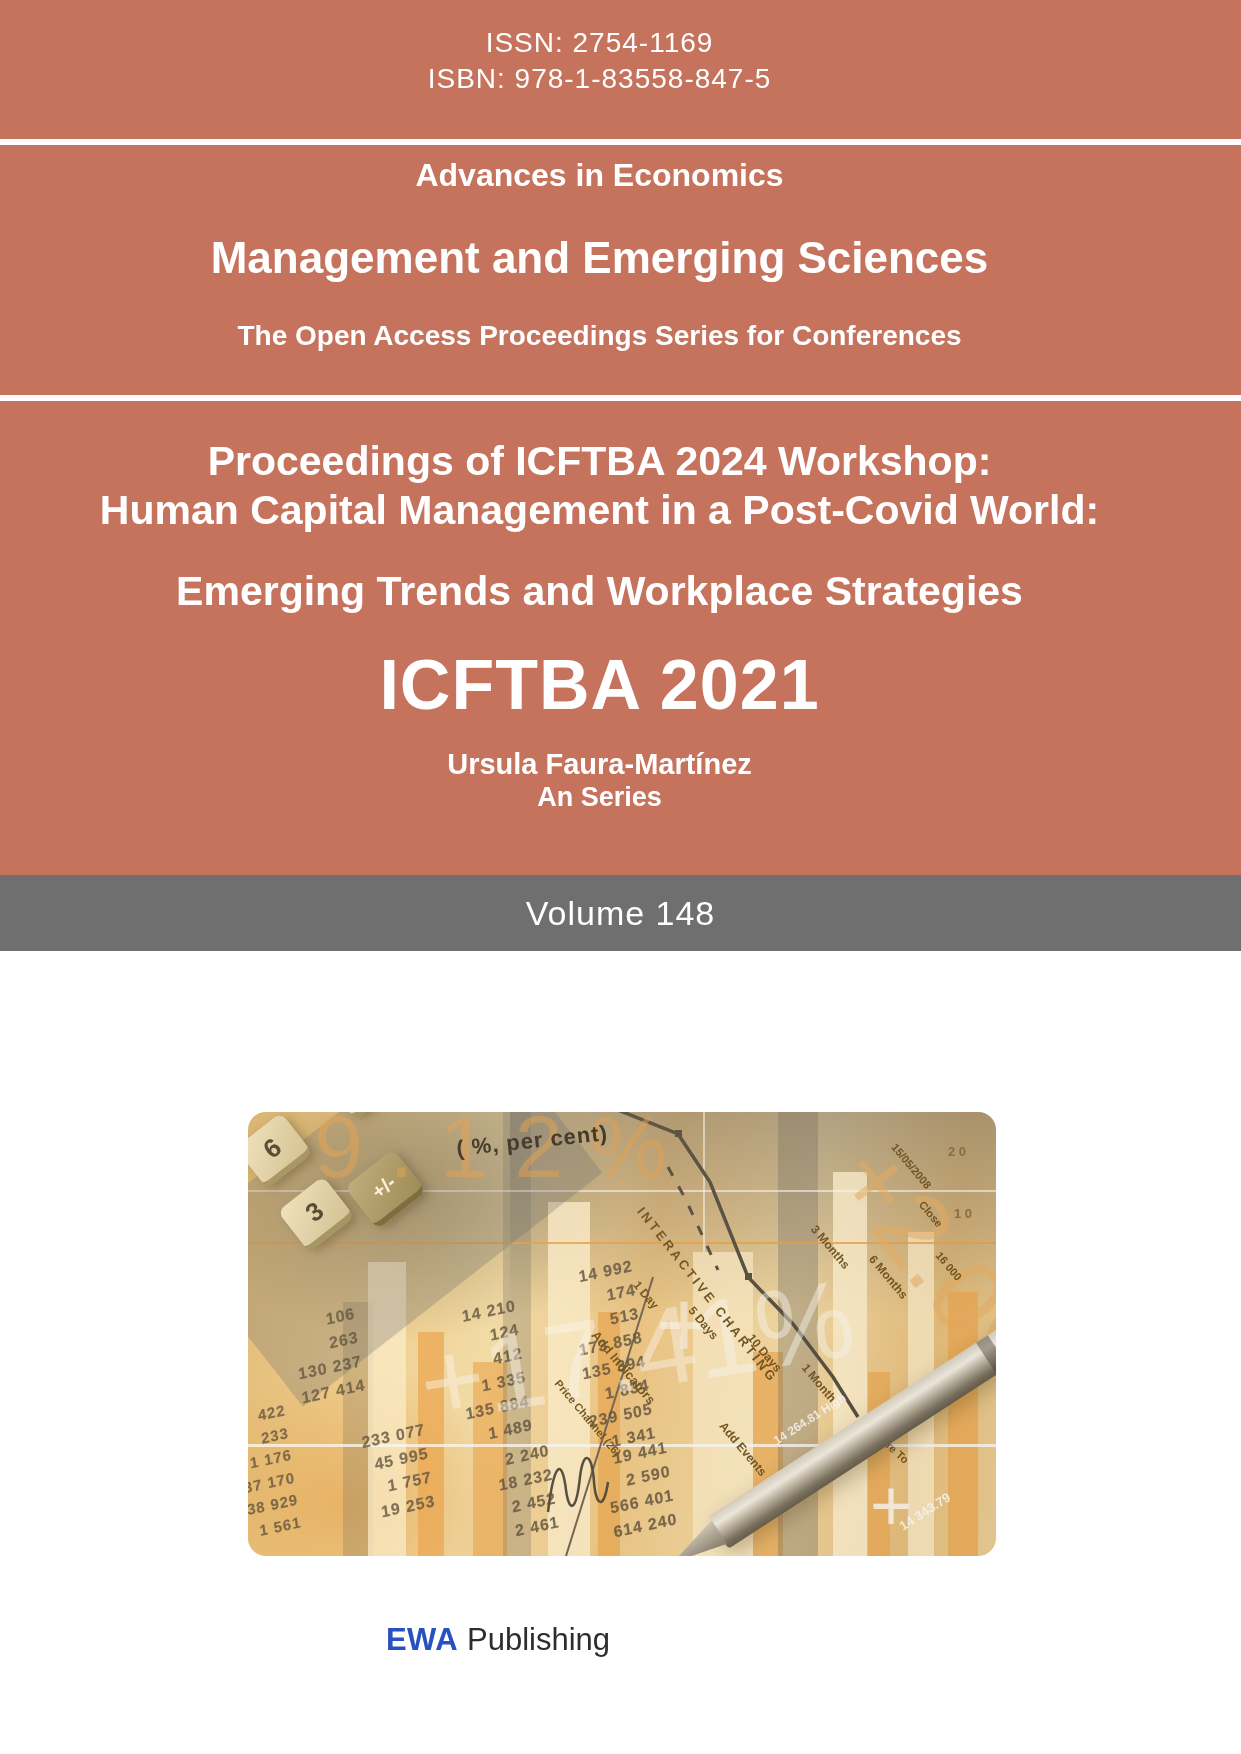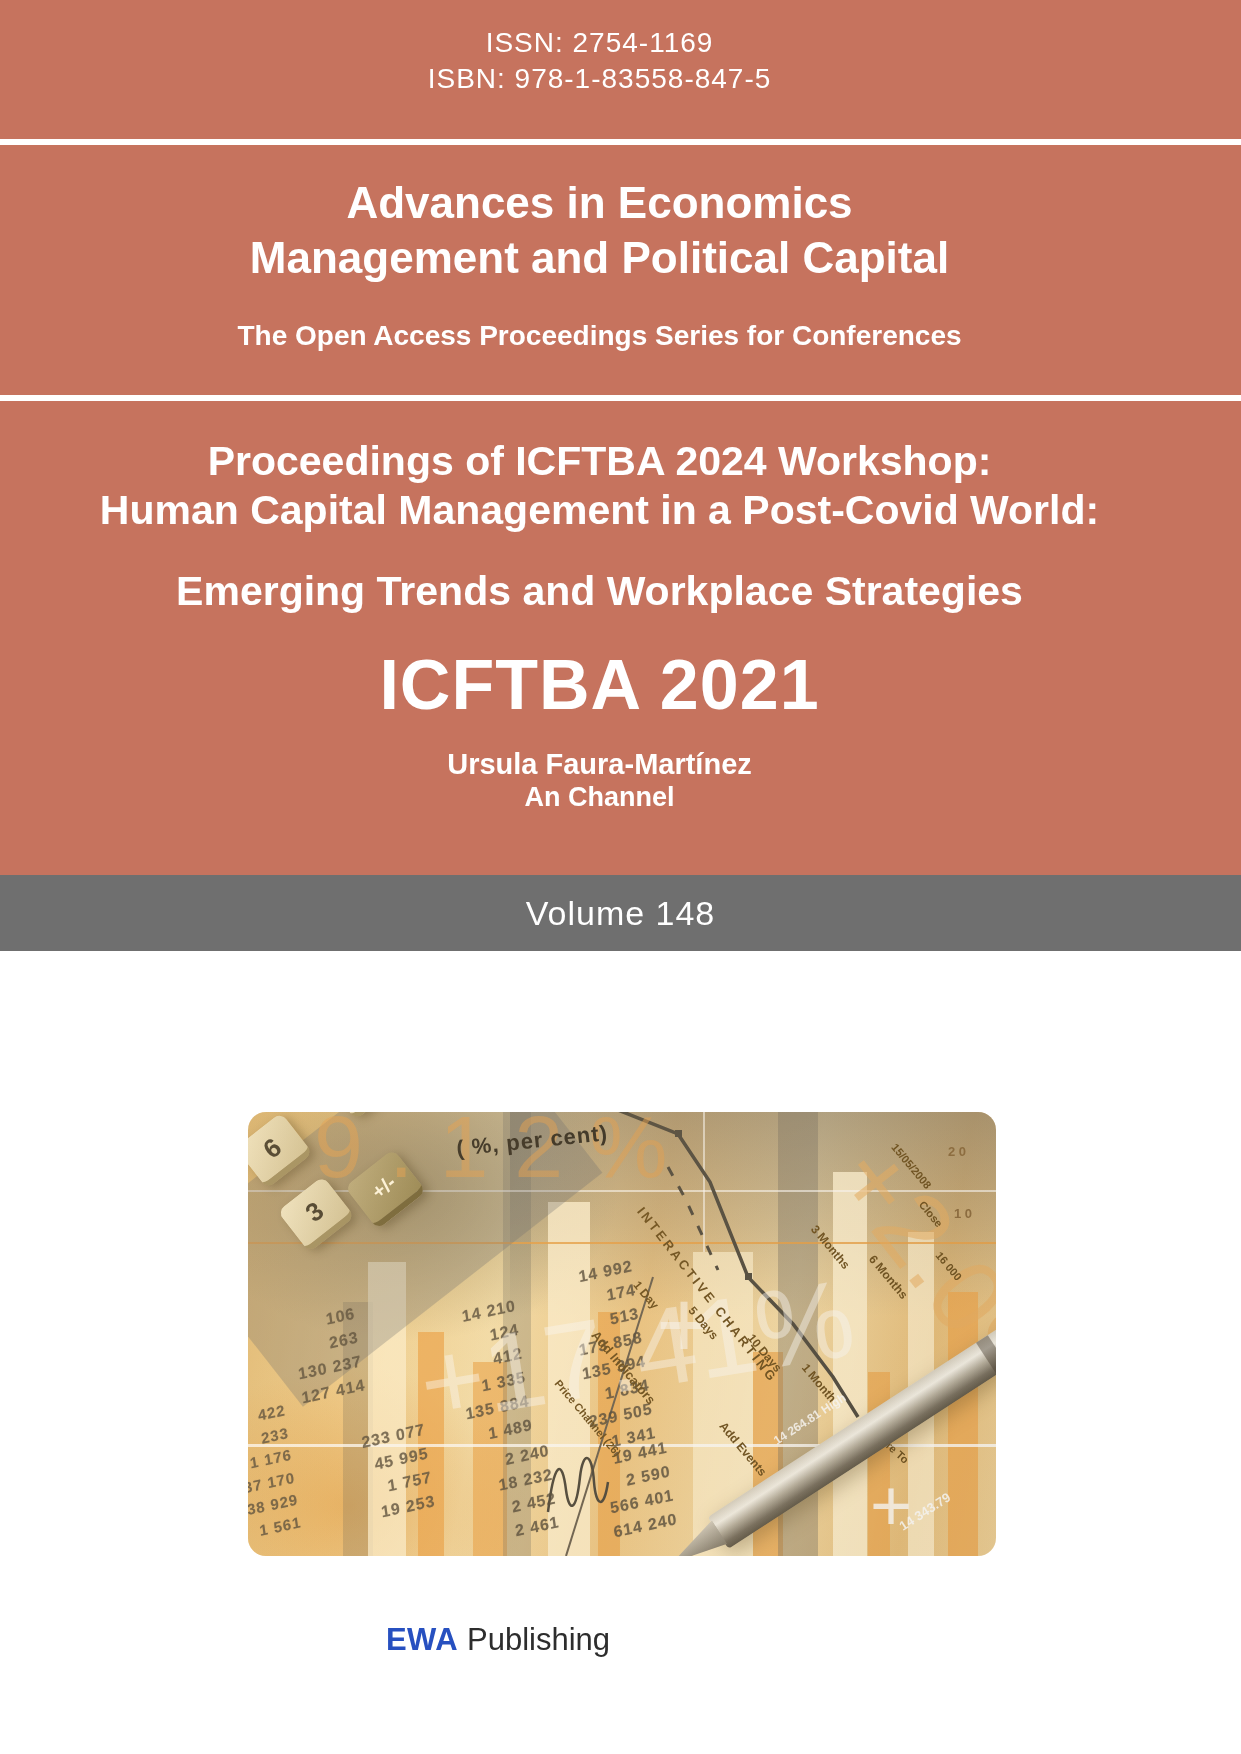--- a/index.html
+++ b/index.html
@@ -6,21 +6,21 @@
   #page{position:relative;width:1241px;height:1754px;background:#ffffff;overflow:hidden;
         font-family:"Liberation Sans",sans-serif;}
 
   
   .header{position:absolute;left:0;top:0;width:1241px;height:875px;background:#c6735e;}
   .ctext{position:absolute;left:0;width:1199px;text-align:center;color:#ffffff;}
   .issn{top:26px;font-size:28px;font-weight:400;letter-spacing:1px;line-height:34px;}
   .isbn{top:62px;font-size:28px;font-weight:400;letter-spacing:1px;line-height:34px;}
   .divider{position:absolute;left:0;width:1241px;height:6px;background:#ffffff;}
   .div1{top:139px;} .div2{top:395px;}
-  .series1{top:178px;font-size:44px;font-weight:600;}
+  .series1{top:157px;font-size:32px;font-weight:600;}
   .series2{top:233px;font-size:44px;font-weight:600;}
   .subtitle{top:320px;font-size:28px;font-weight:600;}
   .proc1{top:438px;font-size:41px;font-weight:600;}
   .proc2{top:487px;font-size:41px;font-weight:600;}
   .proc3{top:568px;font-size:41px;font-weight:600;}
   .acronym{top:645px;font-size:70px;font-weight:800;letter-spacing:1px;}
   .editor1{top:748px;font-size:29px;font-weight:700;}
   .editor2{top:782px;font-size:27px;font-weight:700;}
 
   
@@ -76,29 +76,29 @@
 </head>
 <body>
 
 <div id="page">
 
   <div class="header">
     <div class="ctext issn">ISSN: 2754-1169</div>
     <div class="ctext isbn">ISBN: 978-1-83558-847-5</div>
     <div class="divider div1"></div>
     <div class="ctext series1">Advances in Economics</div>
-    <div class="ctext series2">Management and Political Capital</div>
+    <div class="ctext series2">Management and Emerging Sciences</div>
     <div class="ctext subtitle">The Open Access Proceedings Series for Conferences</div>
     <div class="divider div2"></div>
     <div class="ctext proc1">Proceedings of ICFTBA 2024 Workshop:</div>
     <div class="ctext proc2">Human Capital Management in a Post-Covid World:</div>
     <div class="ctext proc3">Emerging Trends and Workplace Strategies</div>
     <div class="ctext acronym">ICFTBA 2021</div>
     <div class="ctext editor1">Ursula Faura-Martínez</div>
-    <div class="ctext editor2">An Channel</div>
+    <div class="ctext editor2">An Series</div>
   </div>
 
   <div class="volbar">
     <span>Volume 148</span>
   </div>
 
   <div class="photo">
     <div class="shade-tl"></div>
     <div class="shade-top"></div>
     <div class="glow-bl"></div>

